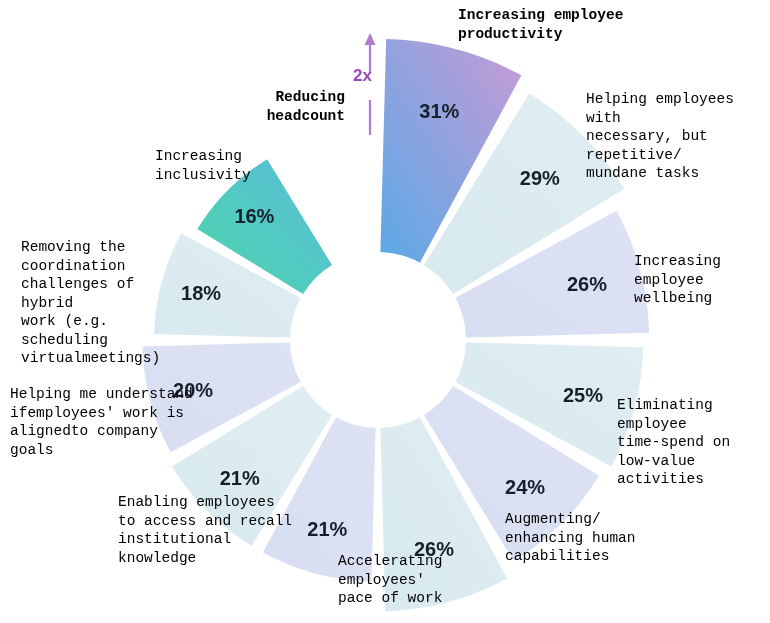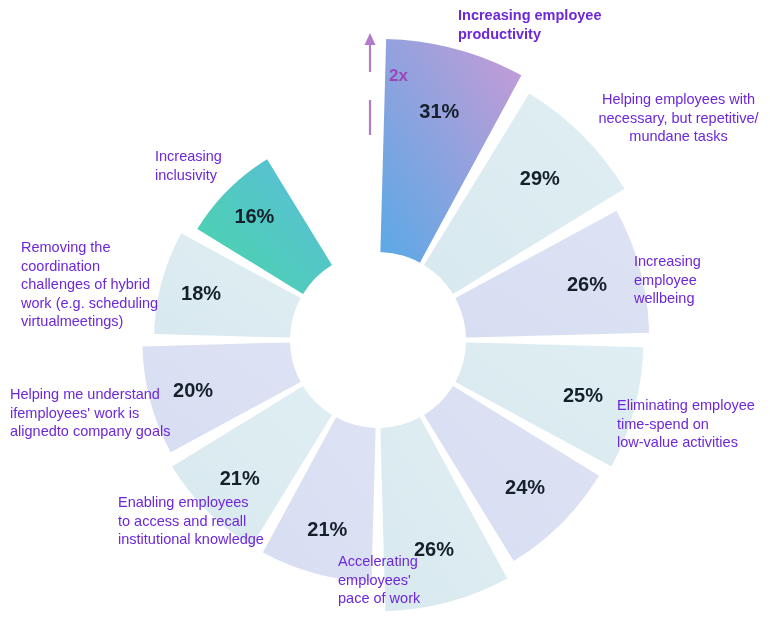--- a/index.html
+++ b/index.html
@@ -25,24 +25,24 @@
 
   .seg-value {
     font-family: "Liberation Sans", sans-serif;
     font-weight: bold;
     font-size: 20px;
     fill: #16202b;
   }
 
   .ext-label {
     position: absolute;
-    font-family: Liberation Sans, sans-serif;
+    font-family: Liberation Mono, monospace;
     font-size: 14.5px;
     line-height: 1.28;
-    color: #6d28d9;
+    color: #000000;
     white-space: pre-line;
   }
   .ext-label.bold {
     font-weight: bold;
     font-size: 14.5px;
   }
   .ext-label.align-right { text-align: right; }
   .ext-label.align-left  { text-align: left; }
 
   .ann-2x {
@@ -131,37 +131,40 @@
         <text x="201.13254170096297" y="299.60850738142784" text-anchor="middle" class="seg-value" fill="#16202b">18%</text>
         <text x="254.39773464859144" y="223.3977346485915" text-anchor="middle" class="seg-value" fill="#18303c">16%</text>
       </g>
     <g id="annotation-arrow">
       <line x1="370" y1="135" x2="370" y2="100" stroke="#b07bc8" stroke-width="2.2"></line>
       <line x1="370" y1="72" x2="370" y2="38" stroke="#b07bc8" stroke-width="2.2"></line>
       <path d="M370 33 L364.5 45 L375.5 45 Z" fill="#b07bc8"></path>
     </g>
   </svg>
 
-  <div class="ann-2x" style="left:353px; top:66px;margin-left:36px;">2x</div>
+  <div class="ann-2x" style="left:353px; top:66px;">2x</div>
 
   <div class="ext-label bold align-left" style="left:458px; top:6px; width:220px;">Increasing employee
 productivity</div>
 
-  <div class="ext-label align-left" style="left:586px; top:90px; width:185px;text-align:center;">Helping employees with
+  <div class="ext-label align-left" style="left:586px; top:90px; width:185px;">Helping employees with
 necessary, but repetitive/
 mundane tasks</div>
 
   <div class="ext-label align-left" style="left:634px; top:252px; width:130px;">Increasing
 employee
 wellbeing</div>
 
   <div class="ext-label align-left" style="left:617px; top:396px; width:155px;">Eliminating employee
 time-spend on
 low-value activities</div>
 
+  <div class="ext-label align-left" style="left:505px; top:510px; width:160px;">Augmenting/
+enhancing human
+capabilities</div>
 
   <div class="ext-label align-left" style="left:118px; top:493px; width:200px;">Enabling employees
 to access and recall
 institutional knowledge</div>
 
   <div class="ext-label align-left" style="left:338px; top:552px; width:150px;">Accelerating
 employees'
 pace of work</div>
 
   <div class="ext-label align-left" style="left:10px; top:385px; width:190px;">Helping me understand
@@ -170,14 +173,16 @@
 
   <div class="ext-label align-left" style="left:21px; top:238px; width:165px;">Removing the
 coordination
 challenges of hybrid
 work (e.g. scheduling
 virtualmeetings)</div>
 
   <div class="ext-label align-left" style="left:155px; top:147px; width:130px;">Increasing
 inclusivity</div>
 
+  <div class="ext-label bold align-right" style="left:200px; top:88px; width:145px;">Reducing
+headcount</div>
 
 </div>
 
 </body></html>

